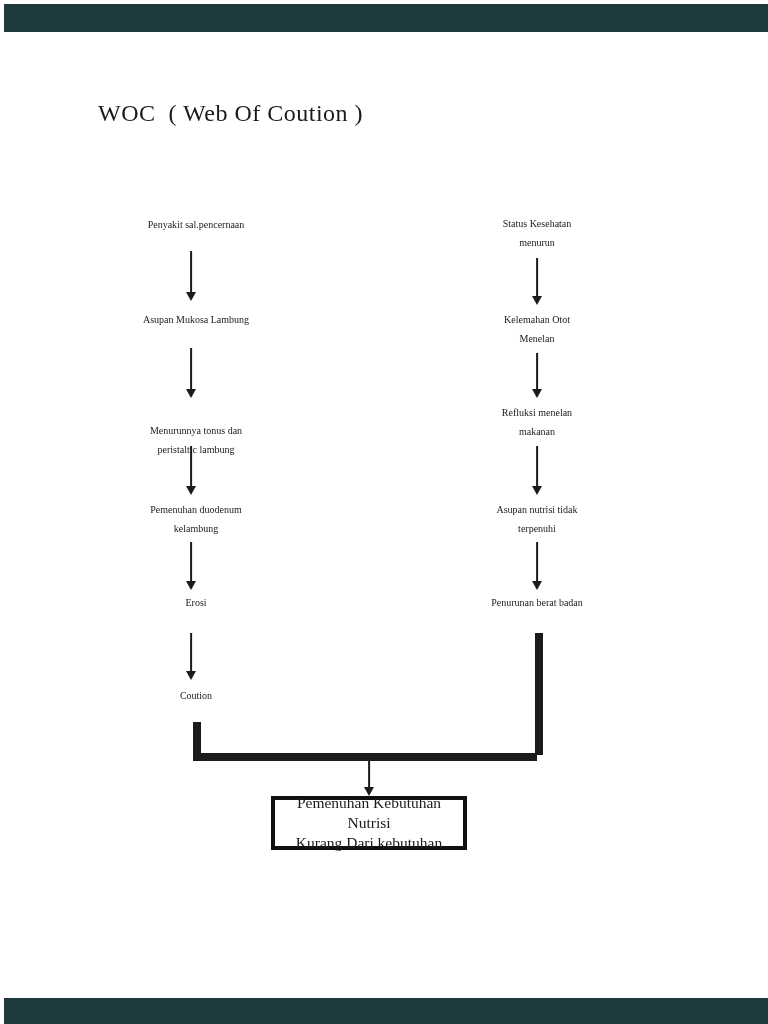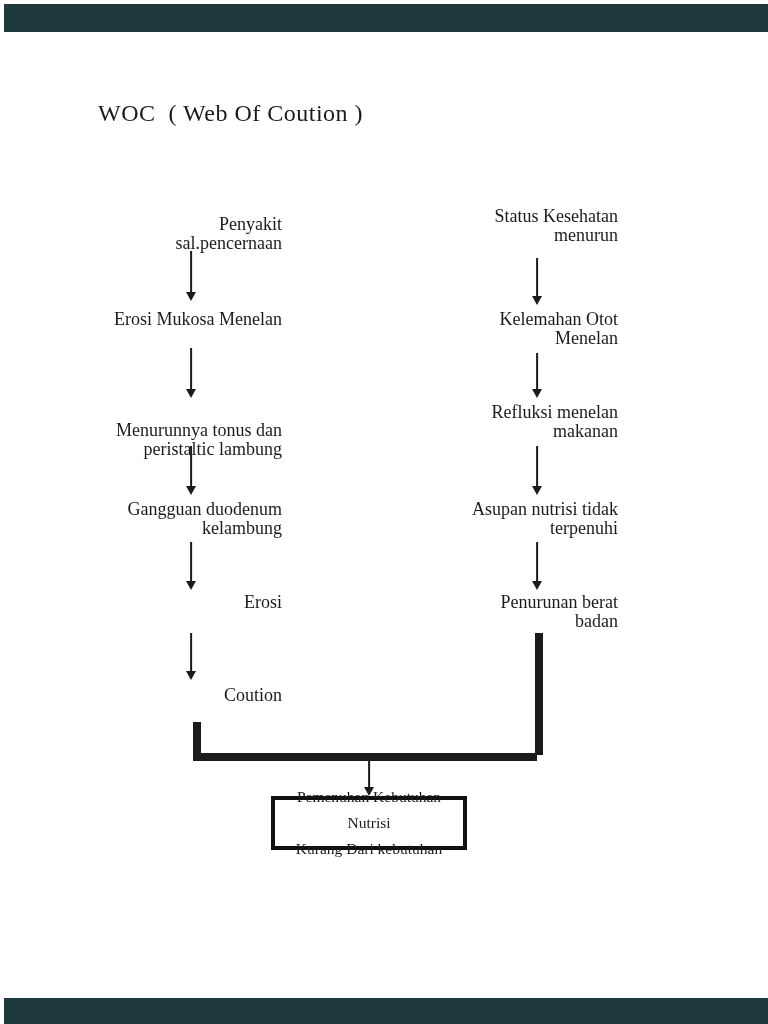--- a/index.html
+++ b/index.html
@@ -24,21 +24,21 @@
   .page{
     position:absolute;left:0;top:28px;width:768px;height:966px;background:var(--page);
   }
   .doc-title{
     position:absolute;left:90px;top:64px;
     font-size:24px;font-weight:400;color:var(--text);
     white-space:pre;letter-spacing:0.5px;
   }
   .node{
     position:absolute;
-    font-size:18px;line-height:19px;text-align:right;
+    font-size:10px;line-height:19px;text-align:center;
     white-space:pre-line;color:var(--text);
   }
   .col-left .node{left:102px;width:180px;}
   .col-right .node{left:448px;width:170px;}
   
   .arrow{position:absolute;width:12px;}
   .arrow::before{
     content:"";position:absolute;left:50%;transform:translateX(-50%);
     top:0;bottom:7px;width:1.8px;background:var(--line);
   }
@@ -49,51 +49,51 @@
     border-top:9px solid var(--line);
   }
   .conn-v{position:absolute;width:2px;background:var(--line);}
   .conn-h{position:absolute;height:2px;background:var(--line);}
   .outcome-box{
     position:absolute;left:267px;top:764px;width:196px;height:54px;
     border:4px solid #101010;background:var(--page);
     display:flex;align-items:center;justify-content:center;
   }
   .outcome-box .label{
-    font-size:15.5px;line-height:26px;text-align:center;
+    font-size:15.5px;line-height:20px;text-align:center;
     white-space:pre-line;color:var(--text);
   }
 </style>
 </head>
 <body>
 
 <div class="letterbox top"></div>
 
 <div class="page">
 
   <div class="doc-title">WOC  ( Web Of Coution )</div>
 
   <div class="col-left">
     <div class="node" style="top:179px">Penyakit sal.pencernaan</div>
     <div class="arrow" style="left:181px;top:219px;height:50px"></div>
-    <div class="node" style="top:274px">Erosi Mukosa Menelan</div>
+    <div class="node" style="top:274px">Asupan Mukosa Lambung</div>
     <div class="arrow" style="left:181px;top:316px;height:50px"></div>
     <div class="node" style="top:385px">Menurunnya tonus dan
 peristaltic lambung</div>
     <div class="arrow" style="left:181px;top:414px;height:49px"></div>
-    <div class="node" style="top:464px">Gangguan duodenum
+    <div class="node" style="top:464px">Pemenuhan duodenum
 kelambung</div>
     <div class="arrow" style="left:181px;top:510px;height:48px"></div>
     <div class="node" style="top:557px">Erosi</div>
     <div class="arrow" style="left:181px;top:601px;height:47px"></div>
     <div class="node" style="top:650px">Coution</div>
   </div>
 
   <div class="col-right">
-    <div class="node" style="top:171px">Status Kesehatan
+    <div class="node" style="top:178px">Status Kesehatan
 menurun</div>
     <div class="arrow" style="left:527px;top:226px;height:47px"></div>
     <div class="node" style="top:274px">Kelemahan Otot
 Menelan</div>
     <div class="arrow" style="left:527px;top:321px;height:45px"></div>
     <div class="node" style="top:367px">Refluksi menelan
 makanan</div>
     <div class="arrow" style="left:527px;top:414px;height:49px"></div>
     <div class="node" style="top:464px">Asupan nutrisi tidak
 terpenuhi</div>

